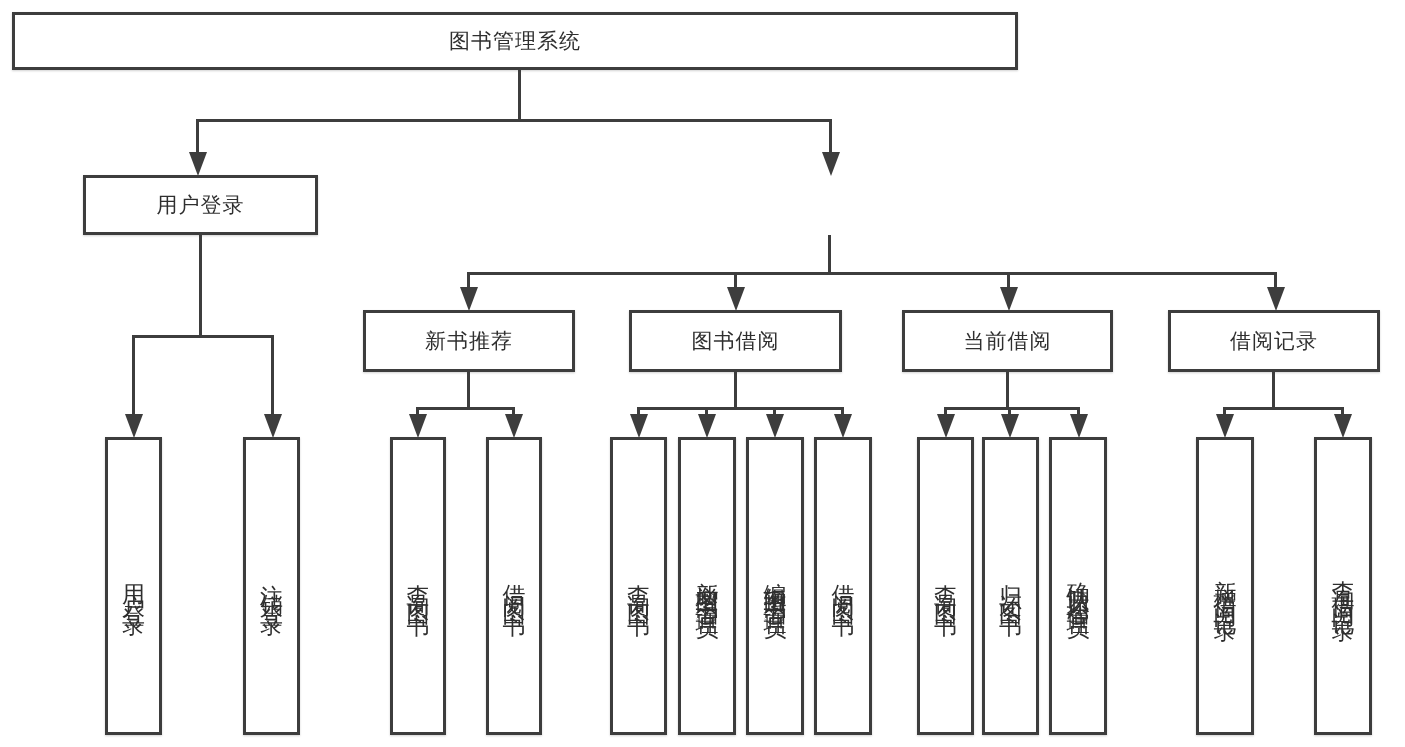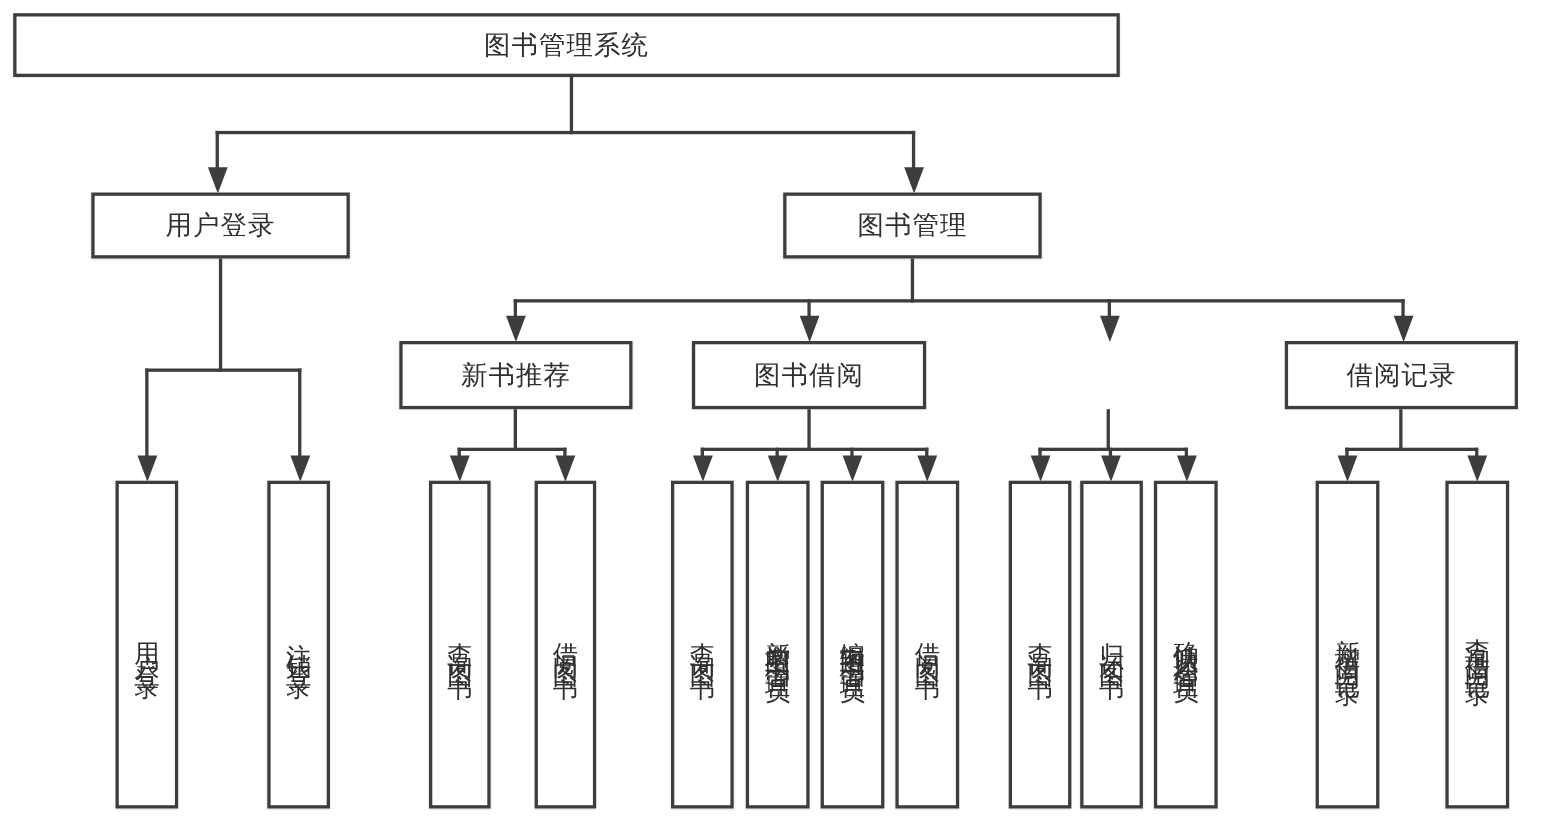--- a/index.html
+++ b/index.html
@@ -12,21 +12,21 @@
   #canvas{
     position:relative;width:1405px;height:747px;background:var(--bg);
     font-family:"Liberation Sans","DejaVu Sans",sans-serif;
     color:var(--text);overflow:hidden;
   }
   .box{
     position:absolute;background:#fff;border:3px solid var(--line);
     box-sizing:border-box;display:flex;align-items:center;justify-content:center;
     box-shadow:0 1px 2px rgba(0,0,0,0.18);
   }
-  .node-h span{font-size:24px;letter-spacing:1px;white-space:nowrap;}
+  .node-h span{font-size:21px;letter-spacing:1px;white-space:nowrap;}
   .vl{position:absolute;width:3px;background:var(--line);}
   .hl{position:absolute;height:3px;background:var(--line);}
   .tri{position:absolute;width:0;height:0;
     border-left:9px solid transparent;border-right:9px solid transparent;
     border-top:24px solid var(--line);}
   .vtext{
     writing-mode:vertical-rl;text-orientation:mixed;
     font-size:23px;letter-spacing:10px;line-height:1;white-space:nowrap;
   }
   .vtext.mid{letter-spacing:8px;}
@@ -48,23 +48,20 @@
   <div class="vl" style="left:518px;top:68px;height:54px;"></div>
   <div class="hl" style="left:196px;top:119px;width:636px;"></div>
   <div class="vl" style="left:196px;top:119px;height:36px;"></div>
   <div class="tri" style="left:189px;top:152px;"></div>
   <div class="vl" style="left:829px;top:119px;height:36px;"></div>
   <div class="tri" style="left:822px;top:152px;"></div>
 
   <div class="box node-h" style="left:83px;top:175px;width:235px;height:60px;">
     <span>用户登录</span>
   </div>
-  <div class="box node-h" style="left:712px;top:175px;width:235px;height:60px;">
-    <span>图书管理</span>
-  </div>
 
   <div class="vl" style="left:199px;top:235px;height:103px;"></div>
   <div class="hl" style="left:132px;top:335px;width:142px;"></div>
   <div class="vl" style="left:132px;top:335px;height:81px;"></div>
   <div class="tri" style="left:125px;top:414px;"></div>
   <div class="vl" style="left:271px;top:335px;height:81px;"></div>
   <div class="tri" style="left:264px;top:414px;"></div>
 
   <div class="vl" style="left:828px;top:235px;height:40px;"></div>
   <div class="hl" style="left:467px;top:272px;width:810px;"></div>
@@ -75,20 +72,23 @@
   <div class="vl" style="left:1007px;top:272px;height:18px;"></div>
   <div class="tri" style="left:1000px;top:287px;"></div>
   <div class="vl" style="left:1274px;top:272px;height:18px;"></div>
   <div class="tri" style="left:1267px;top:287px;"></div>
 
   <div class="box node-h" style="left:363px;top:310px;width:212px;height:62px;">
     <span>新书推荐</span>
   </div>
   <div class="box node-h" style="left:629px;top:310px;width:213px;height:62px;">
     <span>图书借阅</span>
+  </div>
+  <div class="box node-h" style="left:902px;top:310px;width:211px;height:62px;">
+    <span>当前借阅</span>
   </div>
   <div class="box node-h" style="left:1168px;top:310px;width:212px;height:62px;">
     <span>借阅记录</span>
   </div>
 
   <div class="vl" style="left:467px;top:372px;height:38px;"></div>
   <div class="hl" style="left:416px;top:407px;width:99px;"></div>
   <div class="vl" style="left:416px;top:407px;height:10px;"></div>
   <div class="tri" style="left:409px;top:414px;"></div>
   <div class="vl" style="left:512px;top:407px;height:10px;"></div>

